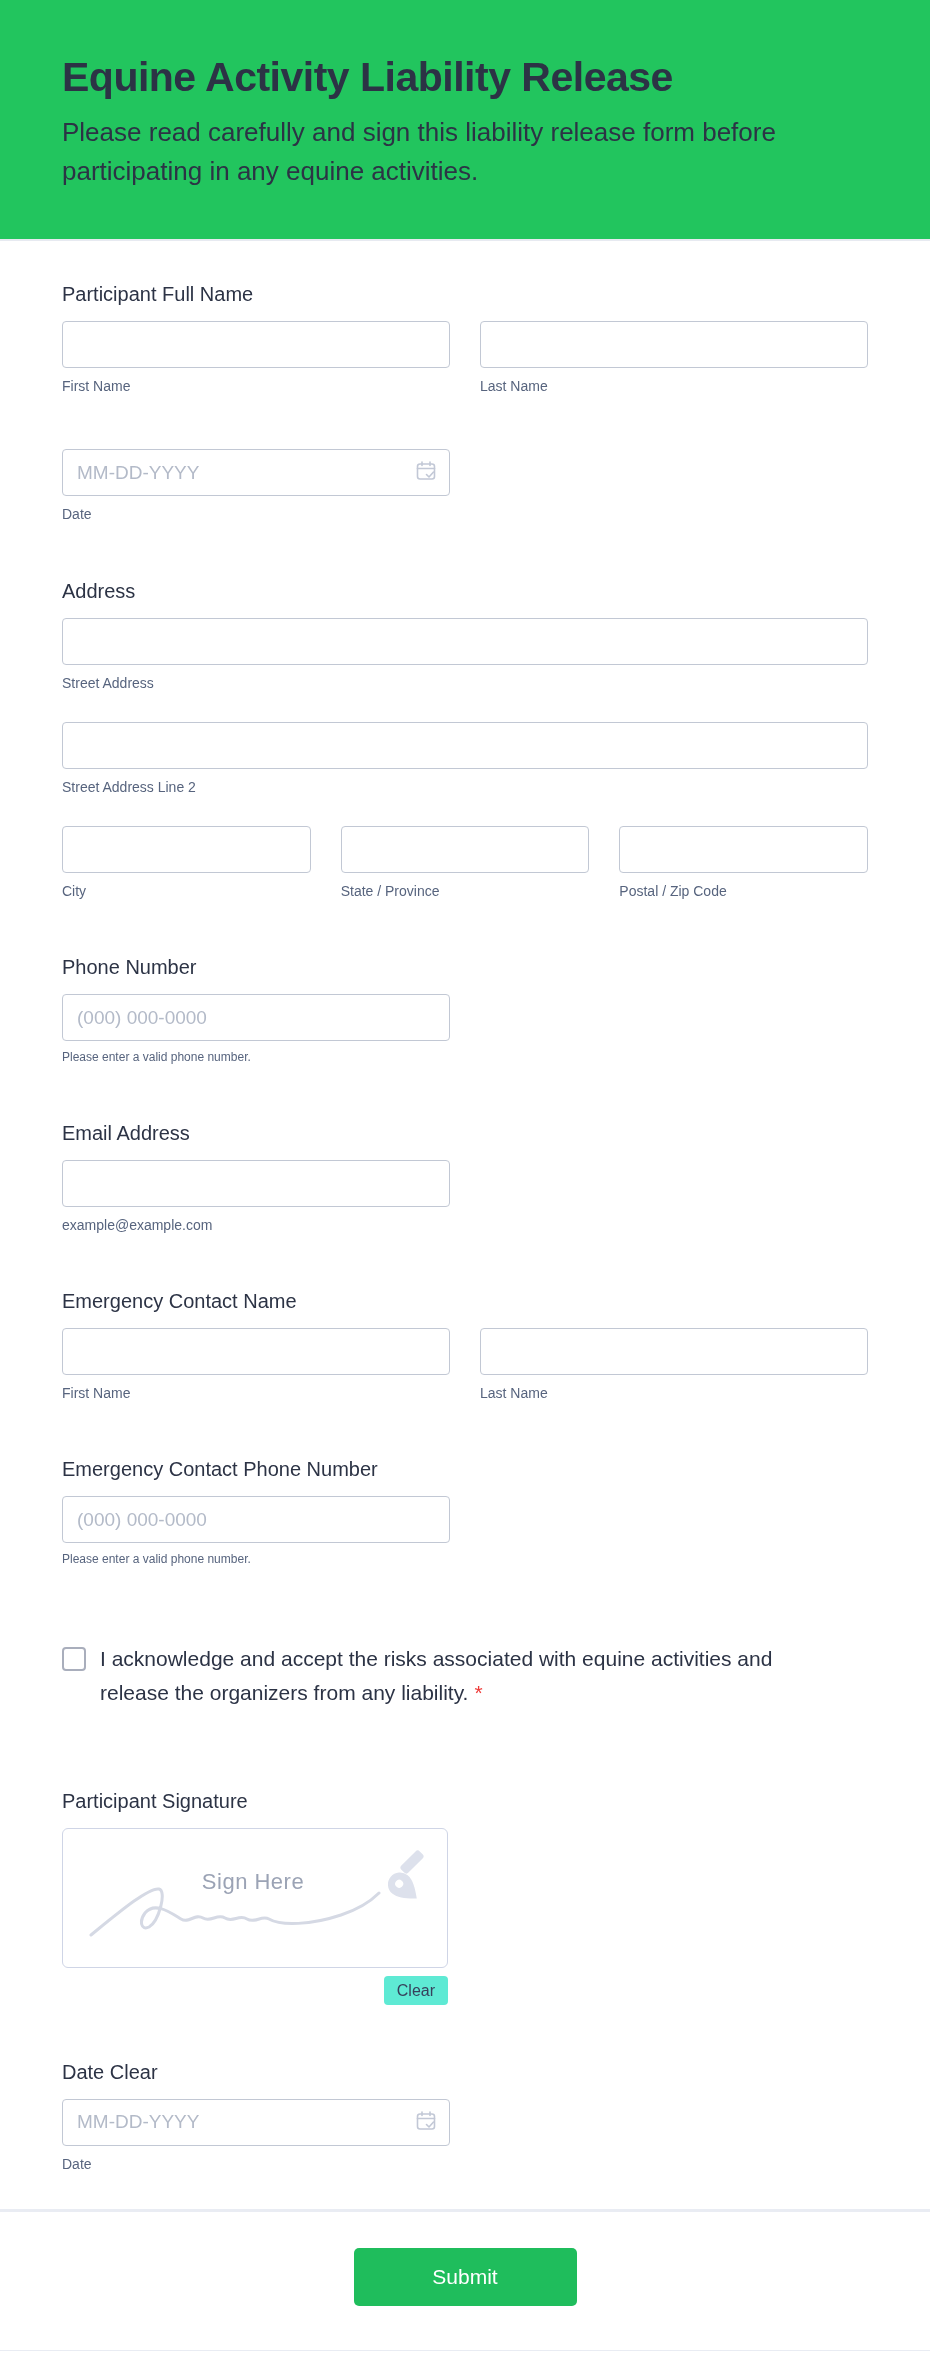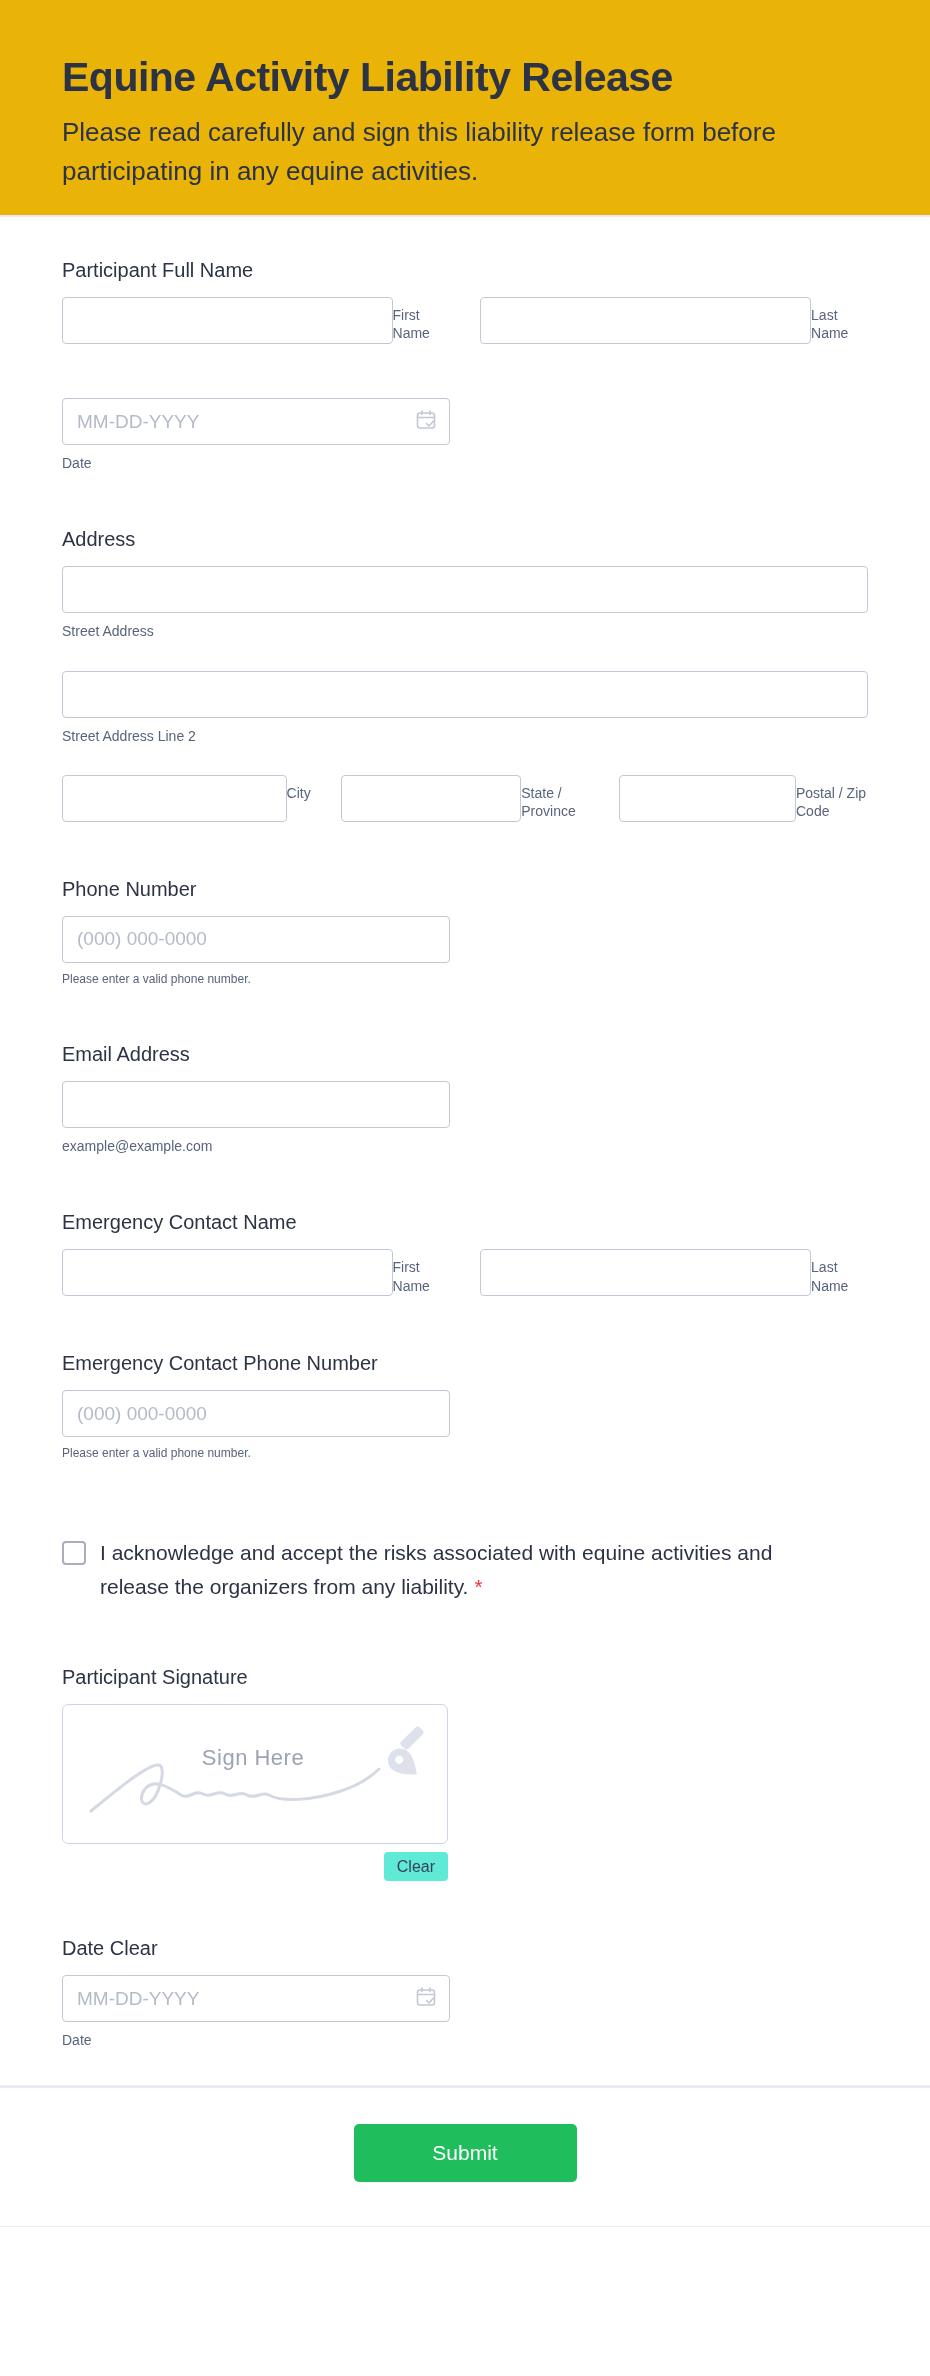--- a/index.html
+++ b/index.html
@@ -5,30 +5,30 @@
   * { box-sizing: border-box; margin: 0; padding: 0; }
   html, body { background: #ffffff; }
   body {
     font-family: "Liberation Sans", "DejaVu Sans", sans-serif;
     color: #2c3345;
     width: 930px;
   }
   .page { width: 930px; min-height: 2376px; background: #fff; }
 
   
-  .form-header { padding: 54px 62px 24px 62px; border-bottom: 2px solid #e7eaf1; background: #eab308; }
+  .form-header { padding: 54px 62px 48px 62px; border-bottom: 2px solid #e7eaf1; background: #22c55e; }
   .form-title { font-size: 41px; font-weight: bold; color: #2c3345; letter-spacing: -0.5px; line-height: 1.15; }
   .form-subtitle { margin-top: 12px; font-size: 26px; font-weight: normal; color: #2c3345; line-height: 1.5; max-width: 790px; }
 
   
   .form-body { padding: 40px 62px 0 62px; }
   .q { margin-bottom: 54px; }
   .q-label { font-size: 20px; font-weight: 500; color: #2c3345; line-height: 1.3; margin-bottom: 14px; }
   .row { display: flex; gap: 30px; }
-  .col { flex: 1; display: flex; flex-direction: row; }
+  .col { flex: 1; display: flex; flex-direction: column; }
   .addr-row { margin-bottom: 30px; }
   .addr-row:last-child { margin-bottom: 0; }
 
   .text-input {
     width: 100%; height: 47px; border: 1px solid #c2c8d4; border-radius: 4px;
     font-family: "Liberation Sans", "DejaVu Sans", sans-serif;
     font-size: 19px; color: #2c3345; padding: 0 14px; background: #fff; outline: none;
   }
   .text-input::placeholder { color: #b3bac8; opacity: 1; }
   .w-half { width: 388px; }
@@ -36,21 +36,21 @@
   .helper { font-size: 12px; color: #57647e; margin-top: 9px; line-height: 1.3; }
 
   .input-wrap { position: relative; width: 388px; }
   .cal-btn {
     position: absolute; right: 12px; top: 50%; transform: translateY(-50%);
     width: 24px; height: 24px; background: none; border: none; cursor: pointer; padding: 0;
     display: flex; align-items: center; justify-content: center;
   }
 
   
-  .q-acknowledge { margin-top: 74px; margin-bottom: 60px; max-width: 740px; }
+  .q-acknowledge { margin-top: 74px; margin-bottom: 78px; max-width: 740px; }
   .ack-text { font-size: 21px; line-height: 34px; color: #2c3345; }
   .ack-check {
     float: left; width: 24px; height: 24px; margin: 5px 14px 6px 0;
     appearance: none; -webkit-appearance: none; border: 2px solid #a9aebc; border-radius: 4px;
     background: #fff; cursor: pointer;
   }
   .req-star { color: #ee3a38; font-weight: 500; margin-left: 6px; }
 
   
   .sig-box {

